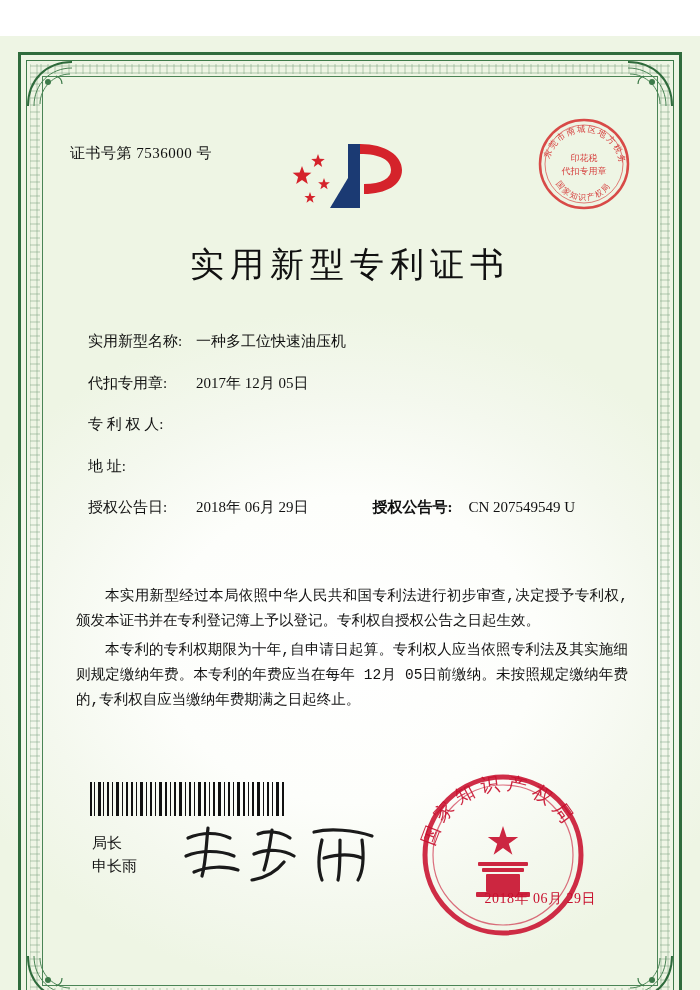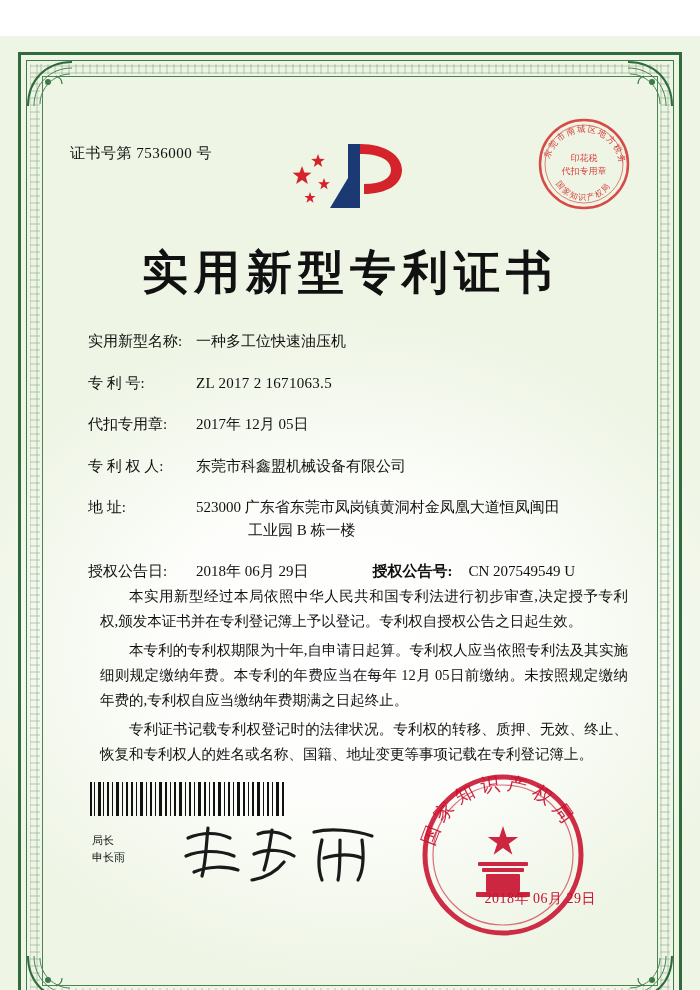--- a/index.html
+++ b/index.html
@@ -95,37 +95,37 @@
     position: absolute;
     right: 4px; top: 20px;
     width: 104px; height: 104px;
   }
 
   
   .title {
     position: absolute;
     left: 0; right: 0; top: 150px;
     text-align: center;
-    font-size: 46px;
-    font-weight: bold;
+    font-size: 34px;
+    font-weight: normal;
     letter-spacing: 6px;
     color: #111;
     font-family: "DejaVu Serif", "Liberation Serif", serif;
   }
 
   
   .fields {
     position: absolute;
     left: 28px; right: 10px; top: 238px;
     font-size: 15px;
     color: #111;
   }
   .row {
     display: flex;
-    align-items: flex-start;
+    align-items: flex-end;
     margin-bottom: 19px;
     line-height: 1.5;
   }
   .lab {
     width: 108px;
     flex: 0 0 108px;
     white-space: nowrap;
   }
   .lab.spread {
     display: flex;
@@ -138,40 +138,41 @@
   .row.two-col { justify-content: flex-start; }
   .col-b {
     margin-left: 64px;
     display: flex;
   }
   .col-b .lab { width: 96px; flex: 0 0 96px; font-weight: bold; }
 
   
   .body-text {
     position: absolute;
-    left: 40px; right: 12px; top: 492px;
+    left: 16px; right: 12px; top: 492px;
     font-size: 14.5px;
     line-height: 1.72;
     color: #111;
     text-align: justify;
+    font-family: Liberation Mono, monospace;
   }
   .body-text p { margin: 0 0 4px 0; text-indent: 2em; }
 
   
   .barcode {
     position: absolute;
     left: 30px; top: 690px;
     width: 196px; height: 34px;
   }
 
   
   .sig-block {
     position: absolute;
     left: 32px; top: 740px;
-    font-size: 11px;
+    font-size: 15px;
     line-height: 1.55;
     color: #111;
   }
   .handwriting {
     position: absolute;
     left: 112px; top: 726px;
     width: 220px; height: 70px;
   }
 
   
@@ -287,57 +288,47 @@
     <div class="title">实用新型专利证书</div>
 
     <div class="fields">
 
       <div class="row">
         <div class="lab">实用新型名称:</div>
         <div class="val">一种多工位快速油压机</div>
       </div>
 
 
-      <div class="row">
-        <div class="lab spread">专 利 号:</div>
-        <div class="val latin">ZL 2017 2 1671063.5</div>
-      </div>
 
       <div class="row">
         <div class="lab">代扣专用章:</div>
         <div class="val">2017年 12月 05日</div>
       </div>
 
       <div class="row">
         <div class="lab spread">专 利 权 人:</div>
-        <div class="val">东莞市科鑫盟机械设备有限公司</div>
       </div>
 
       <div class="row">
         <div class="lab spread">地 址:</div>
-        <div class="val">
-          <span>523000 广东省东莞市凤岗镇黄洞村金凤凰大道恒凤闽田</span>
-          <span class="l2">工业园 B 栋一楼</span>
-        </div>
       </div>
 
       <div class="row two-col">
         <div class="lab">授权公告日:</div>
         <div>2018年 06月 29日</div>
         <div class="col-b">
           <div class="lab">授权公告号:</div>
           <div class="latin">CN 207549549 U</div>
         </div>
       </div>
     </div>
 
     <div class="body-text">
       <p>本实用新型经过本局依照中华人民共和国专利法进行初步审查,决定授予专利权,颁发本证书并在专利登记簿上予以登记。专利权自授权公告之日起生效。</p>
       <p>本专利的专利权期限为十年,自申请日起算。专利权人应当依照专利法及其实施细则规定缴纳年费。本专利的年费应当在每年 12月 05日前缴纳。未按照规定缴纳年费的,专利权自应当缴纳年费期满之日起终止。</p>
-      <p>专利证书记载专利权登记时的法律状况。专利权的转移、质押、无效、终止、恢复和专利权人的姓名或名称、国籍、地址变更等事项记载在专利登记簿上。</p>
     </div>
 
     <div class="barcode">
       <svg width="196" height="34" viewBox="0 0 196 34" preserveAspectRatio="none">
         <g fill="#111">
           <rect x="0" y="0" width="2" height="34"></rect>
             <rect x="4" y="0" width="1" height="34"></rect>
           <rect x="8" y="0" width="3" height="34"></rect>
             <rect x="13" y="0" width="1" height="34"></rect>
           <rect x="17" y="0" width="2" height="34"></rect>

